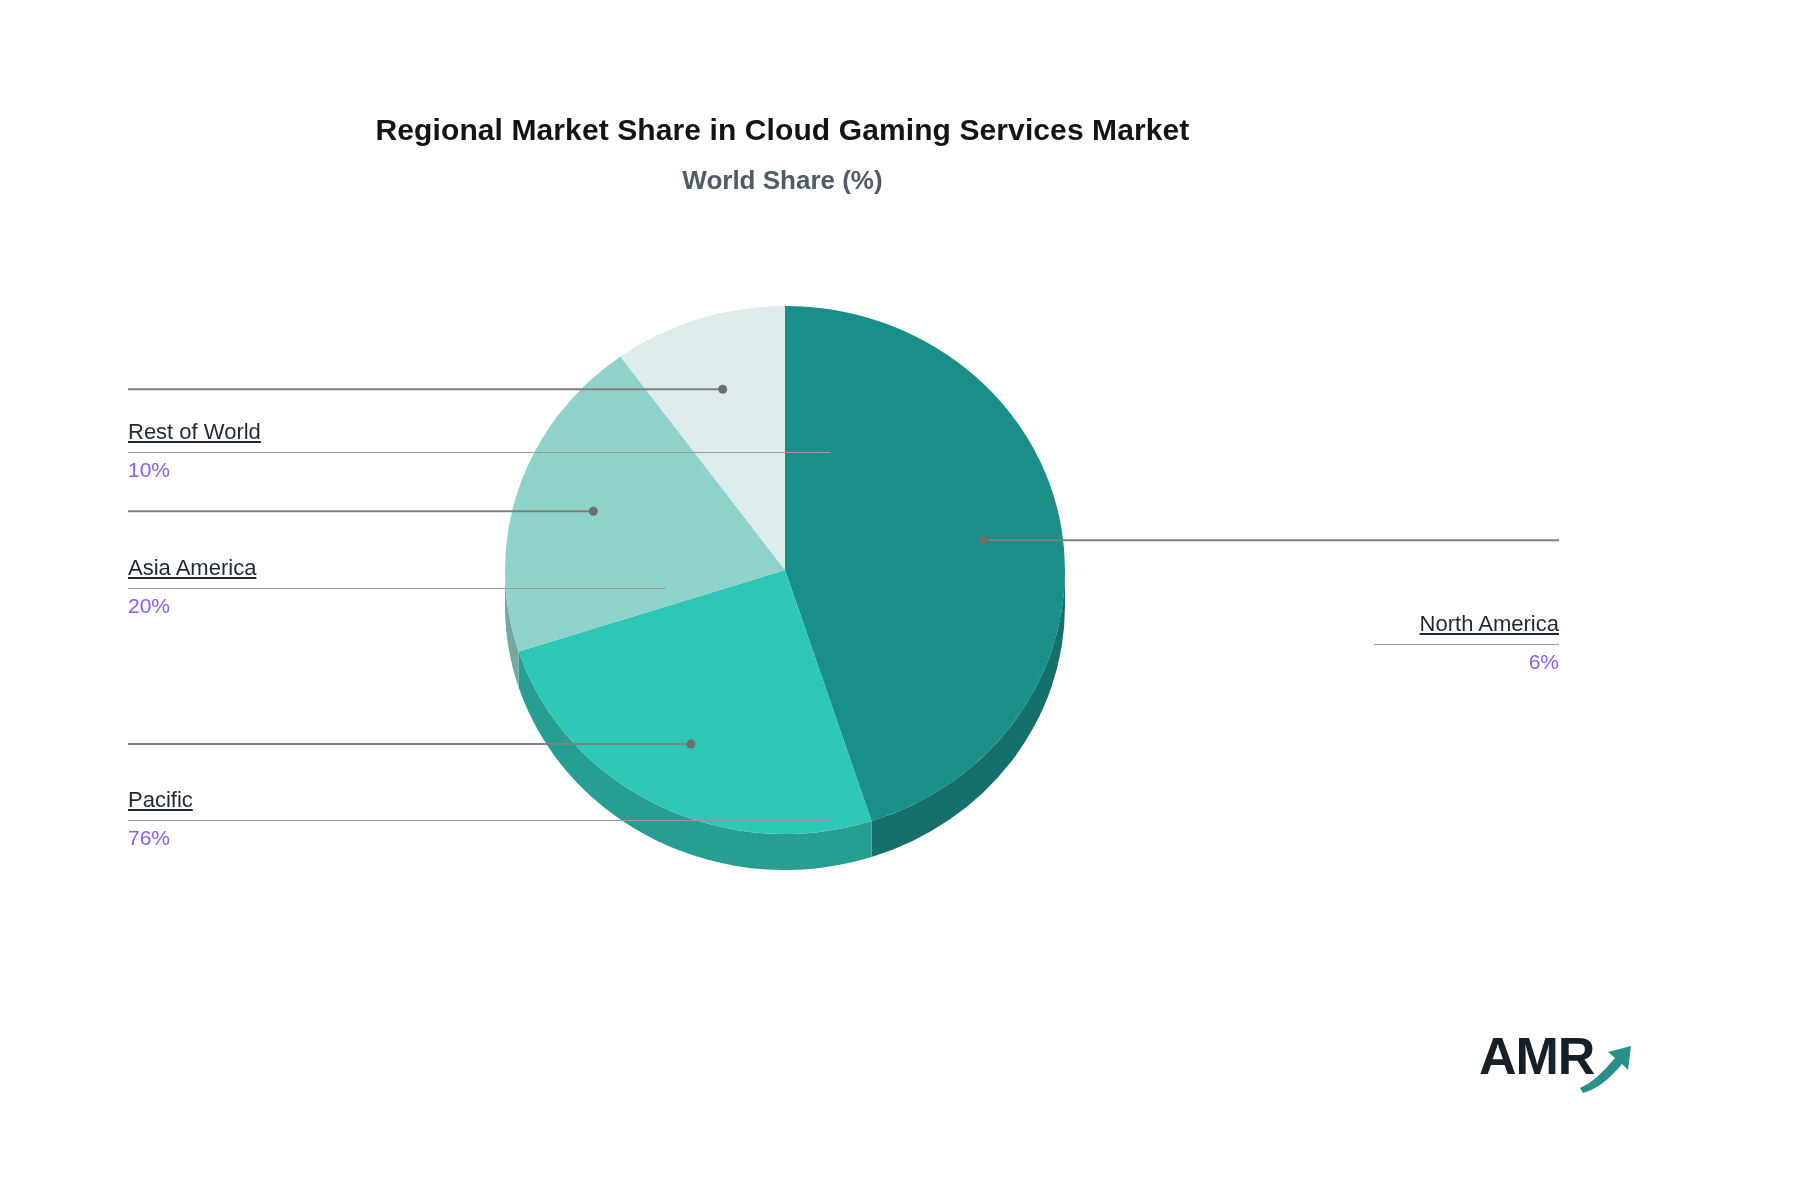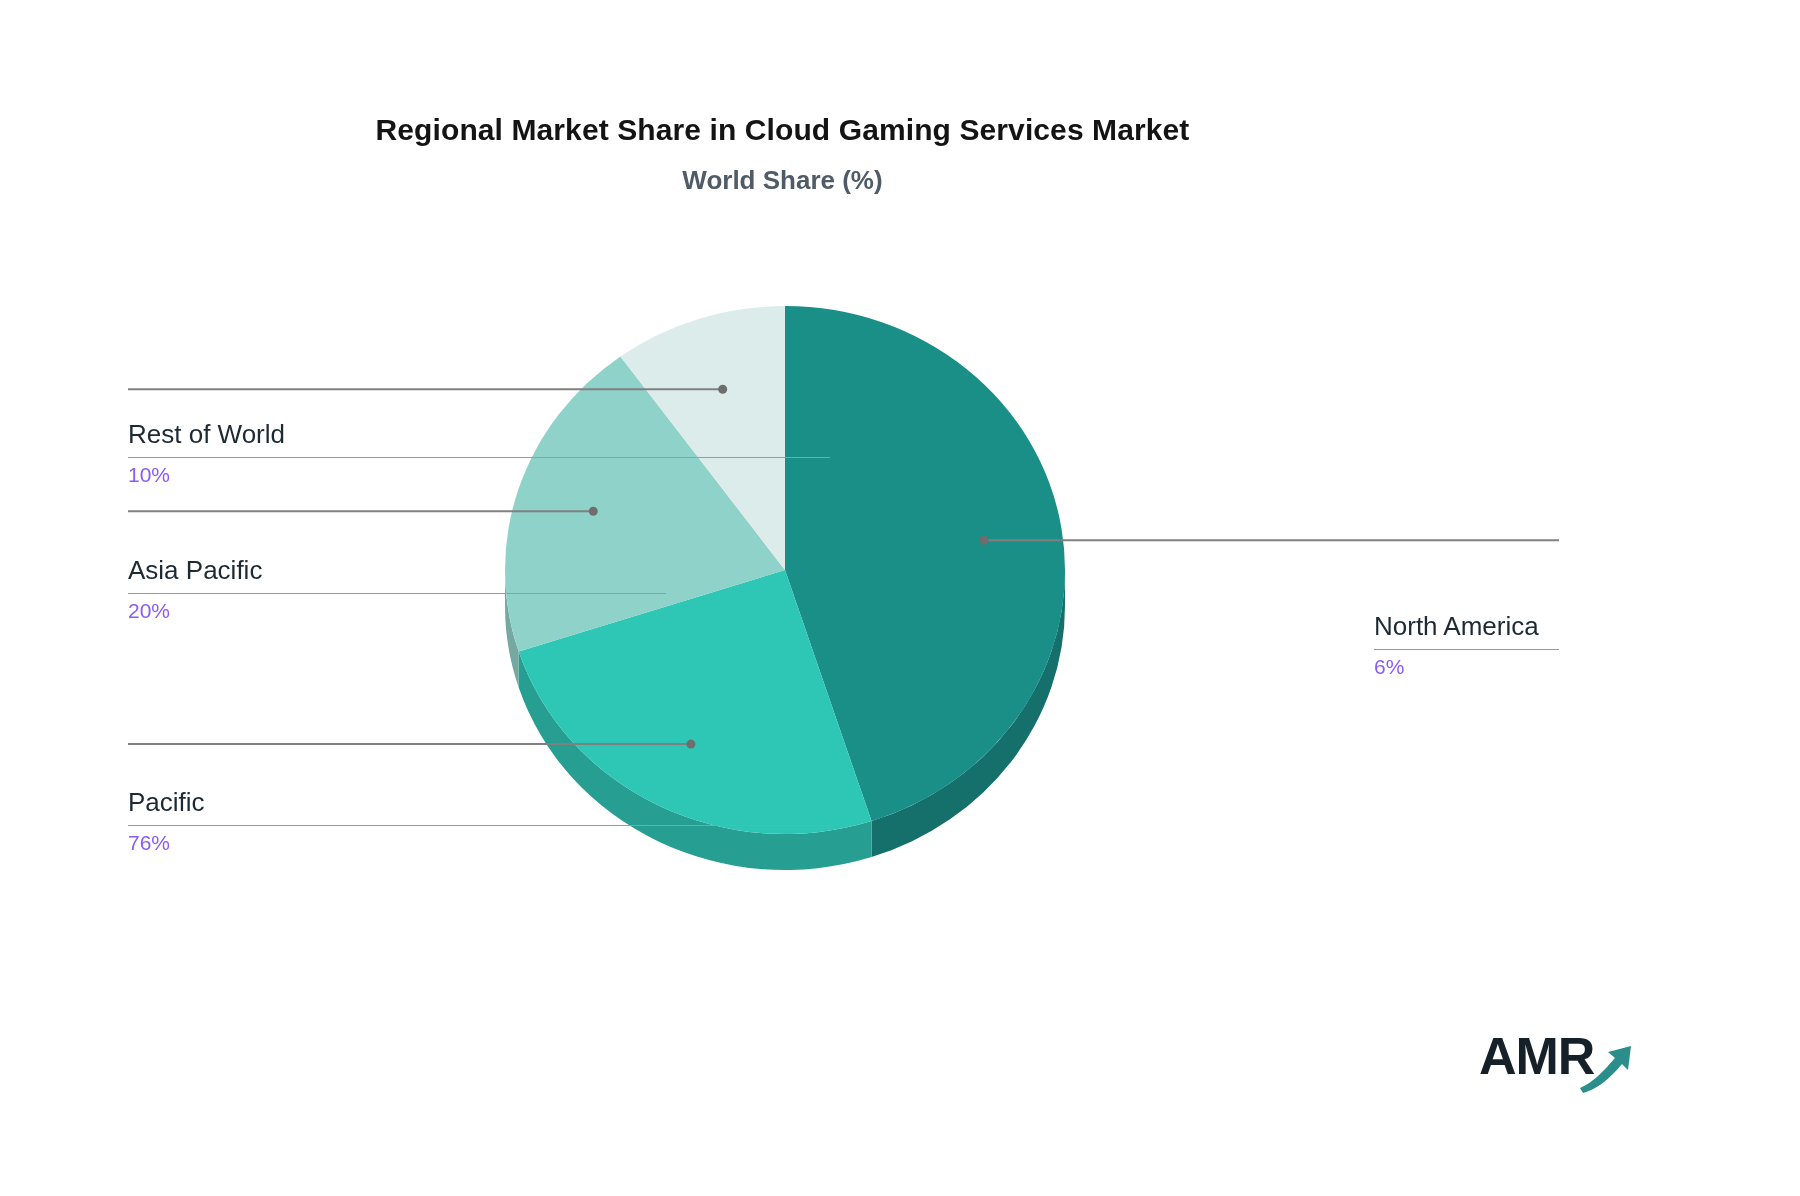--- a/index.html
+++ b/index.html
@@ -53,41 +53,42 @@
     top: 0;
     width: 1800px;
     height: 1196px;
   }
 
   
   .callout {
     position: absolute;
   }
   .callout .cat-name {
-    font-size: 26px;
+    font-size: 22px;
     color: #1e2a33;
     line-height: 1.25;
     white-space: nowrap;
     display: block;
+    text-decoration: underline;
   }
   .callout .cat-rule {
     display: block;
     height: 1px;
     background: #9a9a9a;
     margin: 6px 0 4px 0;
   }
   .callout .cat-value {
     font-size: 21px;
     color: #8b5cf6;
     line-height: 1.25;
     white-space: nowrap;
     display: block;
   }
   .callout.left  { text-align: left; }
-  .callout.right { text-align: left; }
+  .callout.right { text-align: right; }
 
   
   .amr-logo {
     position: absolute;
     left: 1479px;
     top: 1024px;
     width: 175px;
     height: 72px;
   }
   .amr-logo svg { display: block; }
@@ -135,21 +136,21 @@
     <span class="cat-value">6%</span>
   </div>
 
   <div class="callout left" id="co-1" style="left:128px; top:786px; width:700px;">
     <span class="cat-name">Pacific</span>
     <span class="cat-rule"></span>
     <span class="cat-value">76%</span>
   </div>
 
   <div class="callout left" id="co-2" style="left:128px; top:554px; width:538px;">
-    <span class="cat-name">Asia Pacific</span>
+    <span class="cat-name">Asia America</span>
     <span class="cat-rule"></span>
     <span class="cat-value">20%</span>
   </div>
 
   <div class="callout left" id="co-3" style="left:128px; top:418px; width:702px;">
     <span class="cat-name">Rest of World</span>
     <span class="cat-rule"></span>
     <span class="cat-value">10%</span>
   </div>
 

